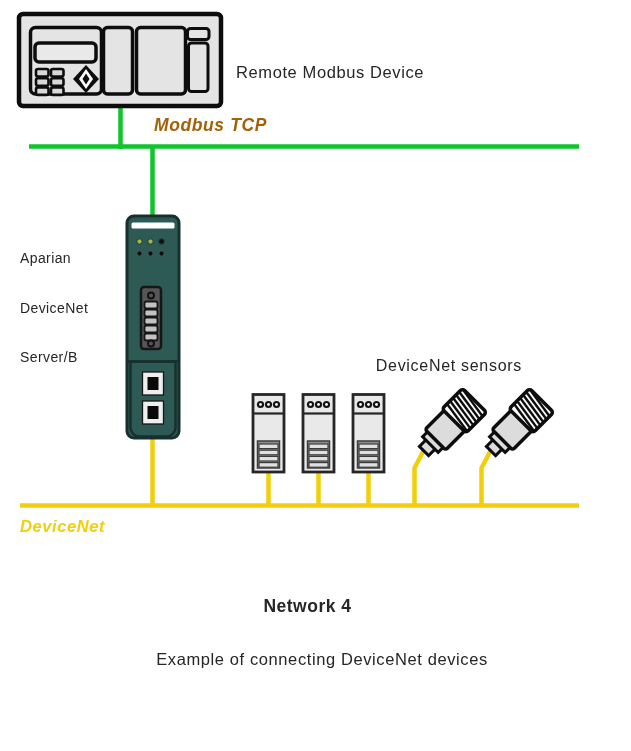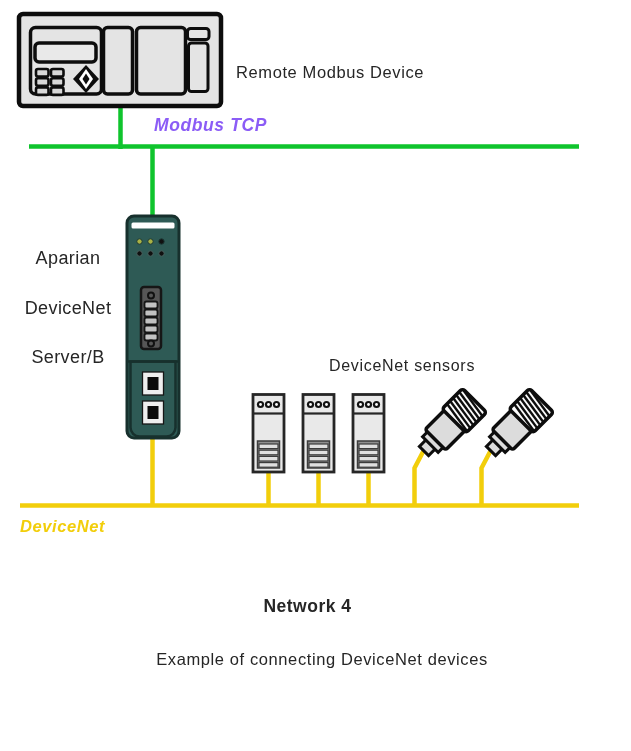--- a/index.html
+++ b/index.html
@@ -13,30 +13,30 @@
   }
   .canvas svg { position:absolute; left:0; top:0; }
   .label { position:absolute; white-space:pre; }
   .remote-label {
     left:236px; top:20px;
     font-size:16.5px; line-height:21px; font-weight:500; letter-spacing:0.6px;
   }
   .modbus-label {
     left:154px; top:115px;
     font-size:17.5px; font-weight:700; font-style:italic; letter-spacing:0.6px;
-    color:#8b5cf6;
+    color:#a16207;
   }
   .router-label {
     left:20px; top:217px; width:96px;
-    text-align:center;
-    font-size:18px; line-height:16.5px; font-weight:500; letter-spacing:0.4px;
+    text-align:left;
+    font-size:14px; line-height:16.5px; font-weight:500; letter-spacing:0.4px;
   }
   .sensors-label {
     left:282px; top:357px; width:240px;
-    text-align:center;
+    text-align:right;
     font-size:16px; font-weight:500; letter-spacing:0.7px;
   }
   .devicenet-label {
     left:20px; top:517px;
     font-size:16.5px; font-weight:700; font-style:italic; letter-spacing:0.6px;
     color:#f2ce0b;
   }
   .caption { position:absolute; left:0; right:0; text-align:center;margin-left:36px; }
   .caption-title { top:596px; font-size:17.5px; font-weight:700; letter-spacing:0.5px; }
   .caption-line1 { top:650px; font-size:16.5px; letter-spacing:0.6px;padding-left:29px; }

